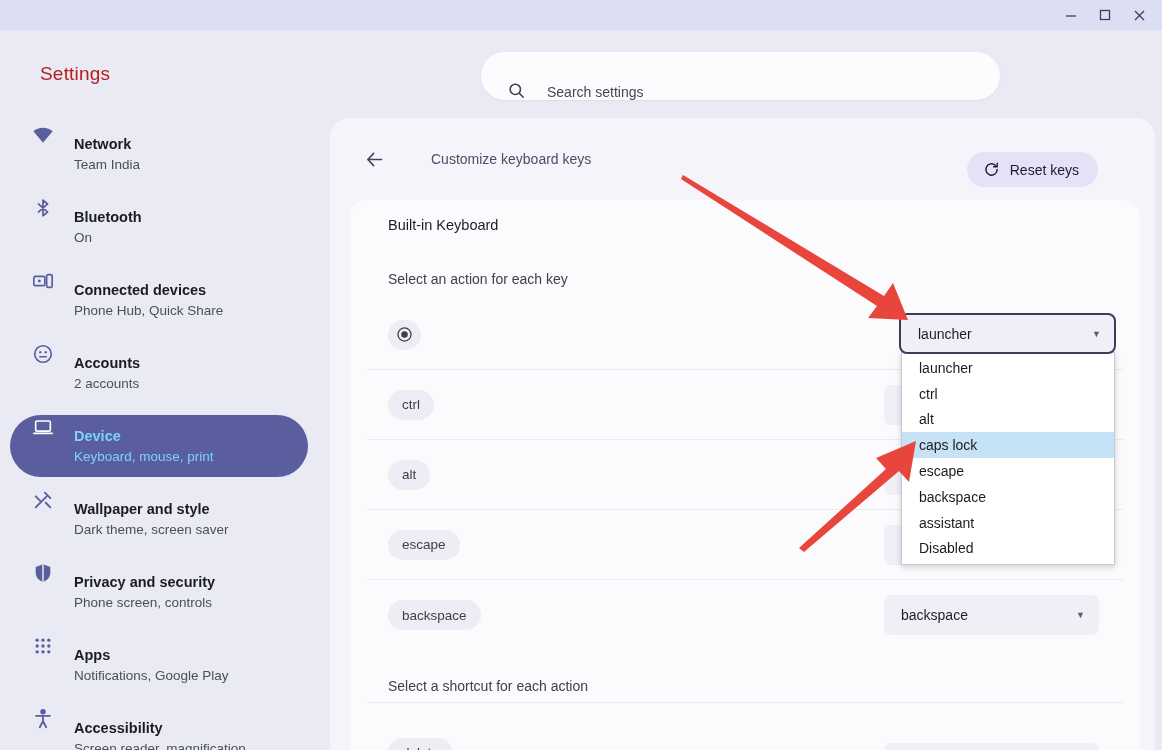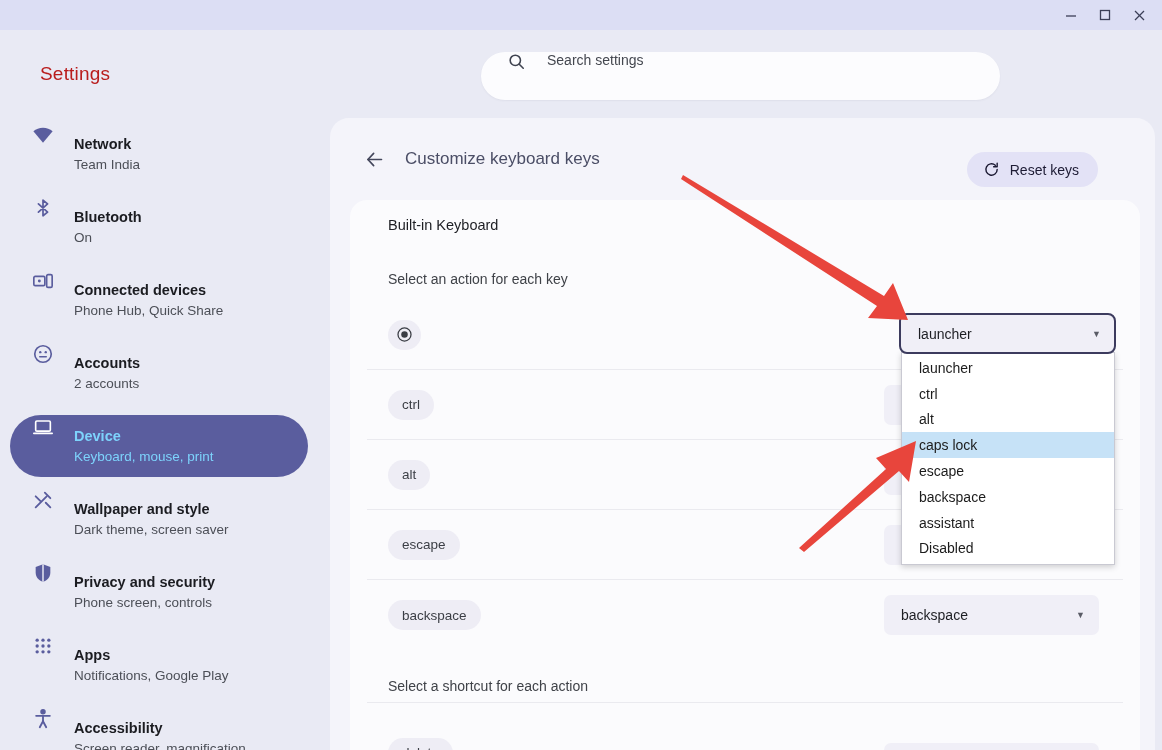--- a/index.html
+++ b/index.html
@@ -97,21 +97,21 @@
   .nav-item.selected .nav-sub { color: #7dd3fc; }
 
   
   .searchbar {
     position: absolute;
     top: 52px; left: 481px;
     width: 519px; height: 48px;
     background: #fcfcfe;
     border-radius: 24px;
     display: flex;
-    align-items: flex-start;
+    align-items: flex-end;
     padding-left: 26px;
     box-shadow: 0 1px 2px rgba(60,64,80,.06);
     cursor: text;
   }
   .search-icon { color: #3f4350; display: flex; margin-right: 21px; }
   .search-placeholder { font-size: 14px; color: #44474f; }
 
   
   .main-card {
     position: absolute;
@@ -131,22 +131,22 @@
   }
   .back-btn {
     width: 34px; height: 34px;
     margin-left: 27px;
     display: flex; align-items: center; justify-content: center;
     color: #44475c;
     border-radius: 50%;
     cursor: pointer;
   }
   .main-title {
-    margin-left: 14px;
-    font-size: 17px;
+    margin-left: 40px;
+    font-size: 14px;
     color: #4b4e66;
   }
   .reset-btn {
     position: absolute;
     right: 57px; top: 34px;
     height: 35px;
     display: flex;
     align-items: center;
     gap: 10px;
     padding: 0 19px 0 16px;

